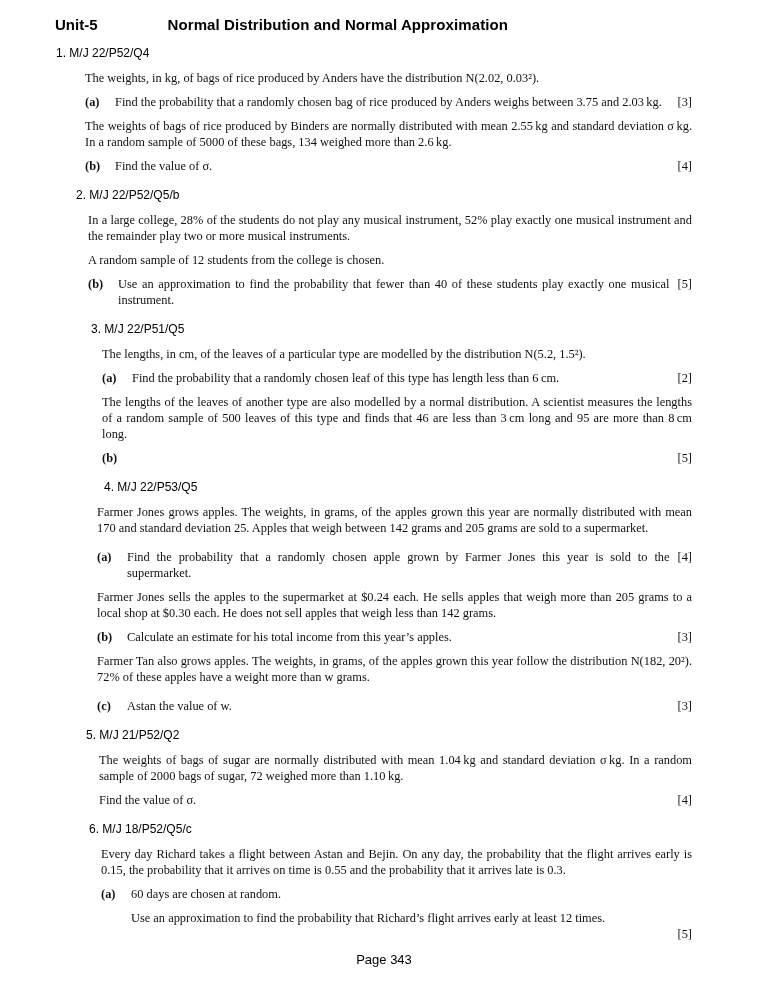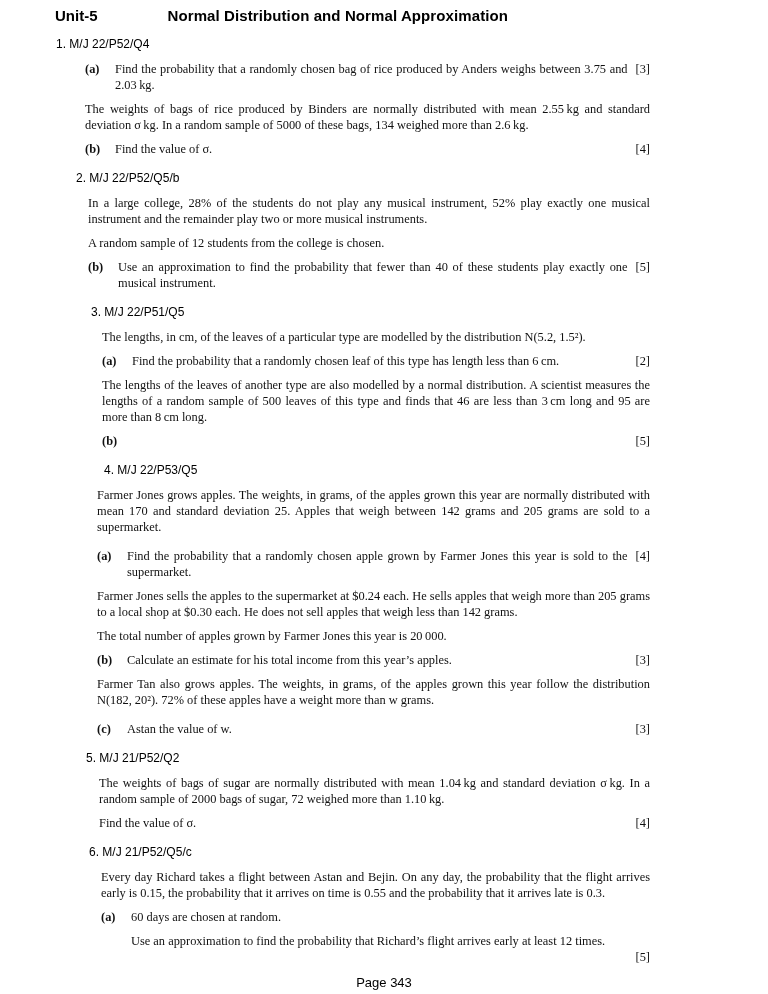--- a/index.html
+++ b/index.html
@@ -15,32 +15,32 @@
     background: #ffffff;
     overflow: hidden;
     font-family: "Liberation Serif", "DejaVu Serif", serif;
     font-size: 12.4px;
     line-height: 16px;
   }
   
   .doc-header {
     display: flex;
     align-items: baseline;
-    padding-top: 8px;
+    padding-top: 17px;
     margin-bottom: 12px;
     font-family: "Liberation Sans", "DejaVu Sans", sans-serif;
     font-weight: bold;
     font-size: 15px;
     color: #000;
   }
   .unit-label { margin-left: 55px; }
   .doc-title  { margin-left: 70px; letter-spacing: 0.1px; }
 
   
-  .question { padding-right: 118px; }
+  .question { padding-right: 76px; }
   .q1 { --label: 56px;  --body: 85px;  }
   .q2 { --label: 76px;  --body: 88px;  }
   .q3 { --label: 91px;  --body: 102px; }
   .q4 { --label: 104px; --body: 97px;  }
   .q5 { --label: 86px;  --body: 99px;  }
   .q6 { --label: 89px;  --body: 101px; }
 
   .q-id {
     margin: 13px 0 9px var(--label);
     font-family: "Liberation Sans", "DejaVu Sans", sans-serif;
@@ -97,20 +97,21 @@
 <div class="page">
 
   <div class="doc-header">
     <span class="unit-label">Unit-5</span>
     <span class="doc-title">Normal Distribution and Normal Approximation</span>
   </div>
 
   <div>
       <section class="question q1">
         <div class="q-id">1. M/J 22/P52/Q4</div>
+        <p class="para"><span>The weights, in kg, of bags of rice produced by Anders have the distribution N(2.02, 0.03²).</span></p>
         <div class="part">
           <span class="part-label">(a)</span>
           <p class="part-text"><span class="marks">[3]</span><span>Find the probability that a randomly chosen bag of rice produced by Anders weighs between 3.75 and 2.03 kg.</span></p>
         </div>
         <p class="para"><span>The weights of bags of rice produced by Binders are normally distributed with mean 2.55 kg and standard deviation σ kg. In a random sample of 5000 of these bags, 134 weighed more than 2.6 kg.</span></p>
         <div class="part">
           <span class="part-label">(b)</span>
           <p class="part-text"><span class="marks">[4]</span><span>Find the value of σ.</span></p>
         </div>
       </section>
@@ -137,38 +138,37 @@
         </div>
       </section>
       <section class="question q4">
         <div class="q-id">4. M/J 22/P53/Q5</div>
         <p class="para"><span>Farmer Jones grows apples. The weights, in grams, of the apples grown this year are normally distributed with mean 170 and standard deviation 25. Apples that weigh between 142 grams and 205 grams are sold to a supermarket.</span></p>
         <div class="part gap">
           <span class="part-label">(a)</span>
           <p class="part-text"><span class="marks">[4]</span><span>Find the probability that a randomly chosen apple grown by Farmer Jones this year is sold to the supermarket.</span></p>
         </div>
         <p class="para"><span>Farmer Jones sells the apples to the supermarket at $0.24 each.  He sells apples that weigh more than 205 grams to a local shop at $0.30 each.  He does not sell apples that weigh less than 142 grams.</span></p>
-        <p class="para gap"><span>The total number of apples grown by Farmer Jones this year is 20 000.</span></p>
         <div class="part">
           <span class="part-label">(b)</span>
           <p class="part-text"><span class="marks">[3]</span><span>Calculate an estimate for his total income from this year’s apples.</span></p>
         </div>
         <p class="para"><span>Farmer Tan also grows apples. The weights, in grams, of the apples grown this year follow the distribution N(182, 20²).  72% of these apples have a weight more than w grams.</span></p>
         <div class="part gap">
           <span class="part-label">(c)</span>
           <p class="part-text"><span class="marks">[3]</span><span>Astan the value of w.</span></p>
         </div>
       </section>
       <section class="question q5">
         <div class="q-id">5. M/J 21/P52/Q2</div>
         <p class="para"><span>The weights of bags of sugar are normally distributed with mean 1.04 kg and standard deviation σ kg. In a random sample of 2000 bags of sugar, 72 weighed more than 1.10 kg.</span></p>
         <p class="para"><span class="marks">[4]</span><span>Find the value of σ.</span></p>
       </section>
       <section class="question q6">
-        <div class="q-id">6. M/J 21/P52/Q5/c</div>
+        <div class="q-id">6. M/J 18/P52/Q5/c</div>
         <p class="para"><span>Every day Richard takes a flight between Astan and Bejin.  On any day, the probability that the flight arrives early is 0.15, the probability that it arrives on time is 0.55 and the probability that it arrives late is 0.3.</span></p>
         <div class="part">
           <span class="part-label">(a)</span>
           <p class="part-text"><span>60 days are chosen at random.</span></p>
         </div>
         <p class="para sub"><span>Use an approximation to find the probability that Richard’s flight arrives early at least 12 times.</span></p>
         <p class="para marks-line sub"><span>[5]</span></p>
       </section>
     </div>
 

